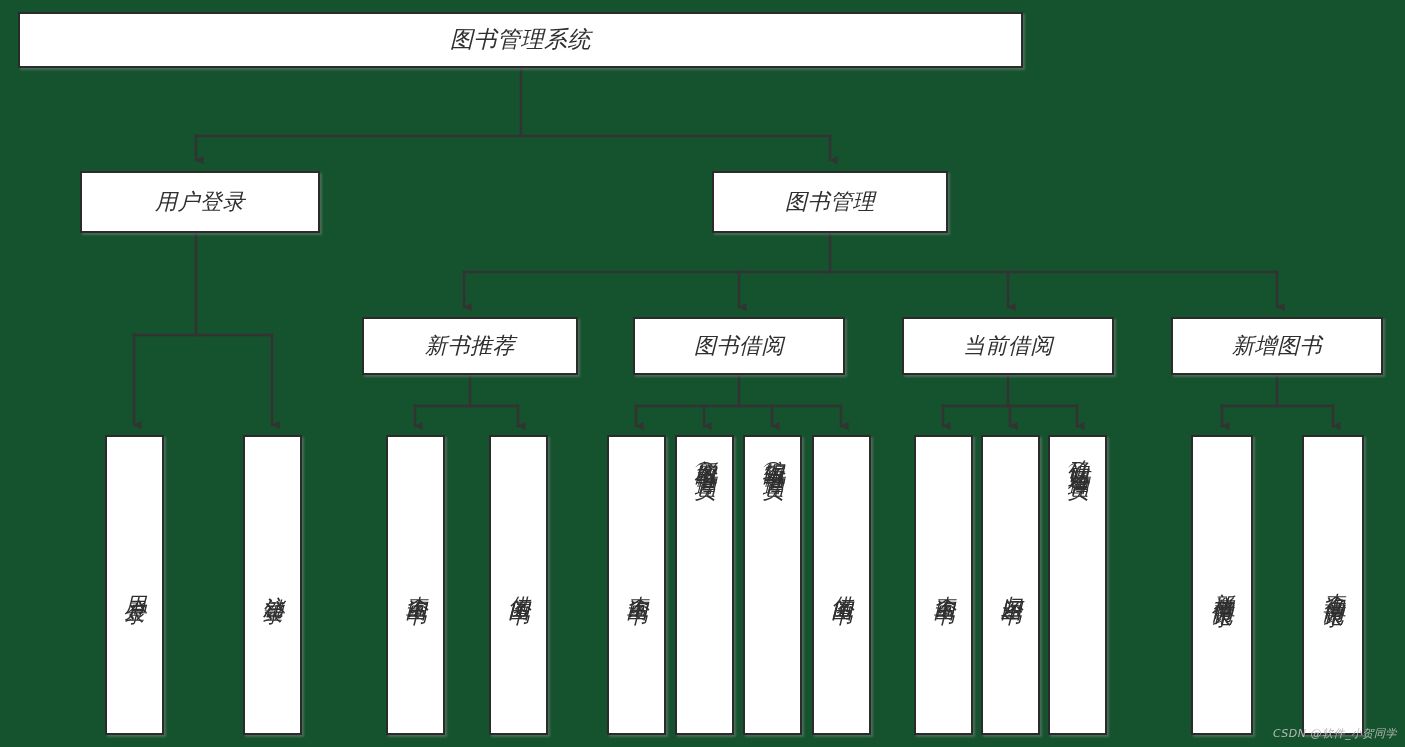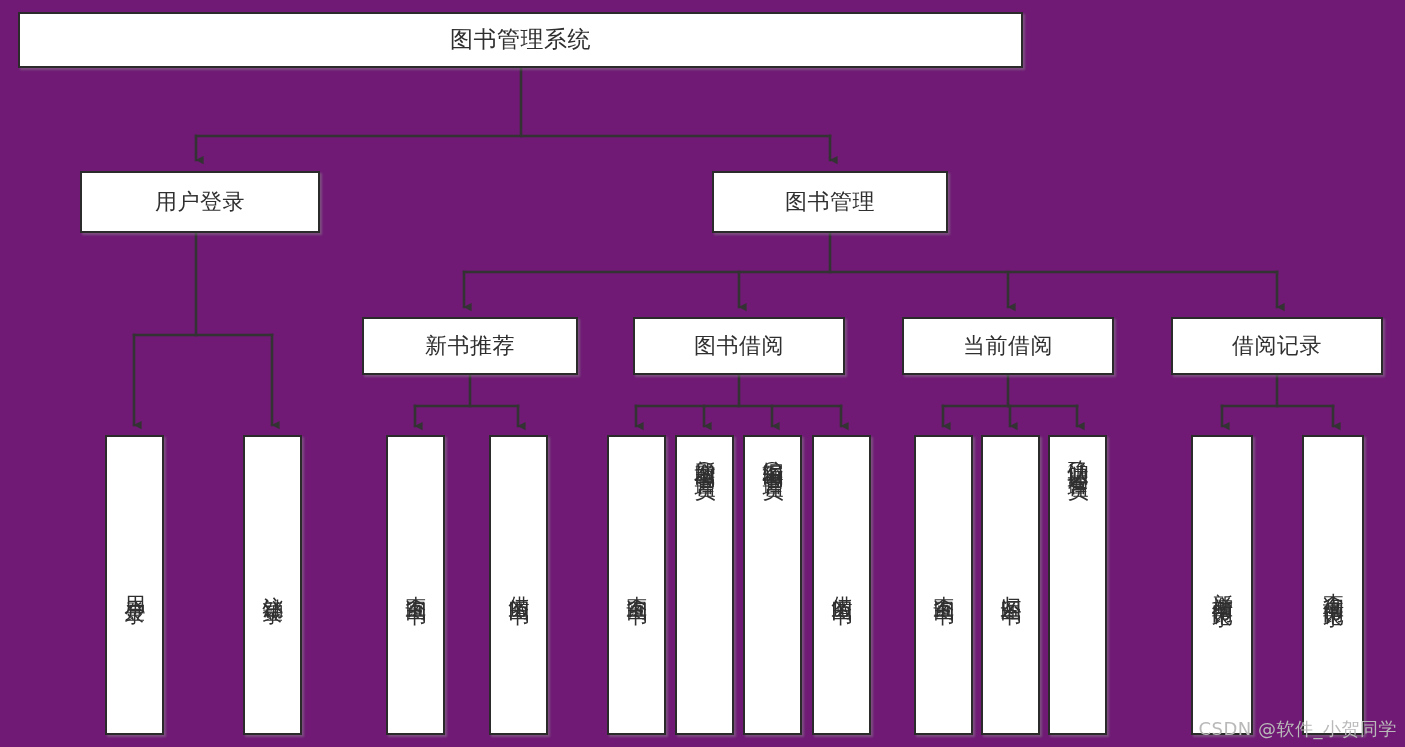--- a/index.html
+++ b/index.html
@@ -8,22 +8,23 @@
     padding: 0;
     background: #ffffff;
   }
   body {
     font-family: "DejaVu Sans", "Liberation Sans", sans-serif;
   }
   #diagram-root {
     position: relative;
     width: 1405px;
     height: 747px;
-    background: #701a75;
+    background: #14532d;
     overflow: hidden;
+    font-style: italic;
   }
   #edges-layer {
     position: absolute;
     left: 0;
     top: 0;
     width: 1405px;
     height: 747px;
   }
   .node {
     position: absolute;
@@ -64,21 +65,21 @@
   }
   
   .node.vertical.centered {
     align-items: center;
     padding-top: 0;
   }
   #watermark {
     position: absolute;
     right: 8px;
     bottom: 6px;
-    font-size: 18px;
+    font-size: 11px;
     color: #b9b9b9;
     letter-spacing: 0.5px;
     white-space: nowrap;
     pointer-events: none;
   }
 </style>
 </head>
 <body>
 
 <div id="diagram-root">
@@ -151,21 +152,21 @@
 
   <div class="node horizontal" style="left:902px; top:317px; width:212px; height:58px;">
     <span class="node-label">当前借阅</span>
   </div>
 
   <div class="node horizontal" style="left:633px; top:317px; width:212px; height:58px;">
     <span class="node-label">图书借阅</span>
   </div>
 
   <div class="node horizontal" style="left:1171px; top:317px; width:212px; height:58px;">
-    <span class="node-label">借阅记录</span>
+    <span class="node-label">新增图书</span>
   </div>
 
   <div class="node vertical centered" style="left:105px; top:435px; width:59px; height:300px;">
     <span class="node-label">用户登录</span>
   </div>
 
   <div class="node vertical centered" style="left:243px; top:435px; width:59px; height:300px;">
     <span class="node-label">注销登录</span>
   </div>
 

